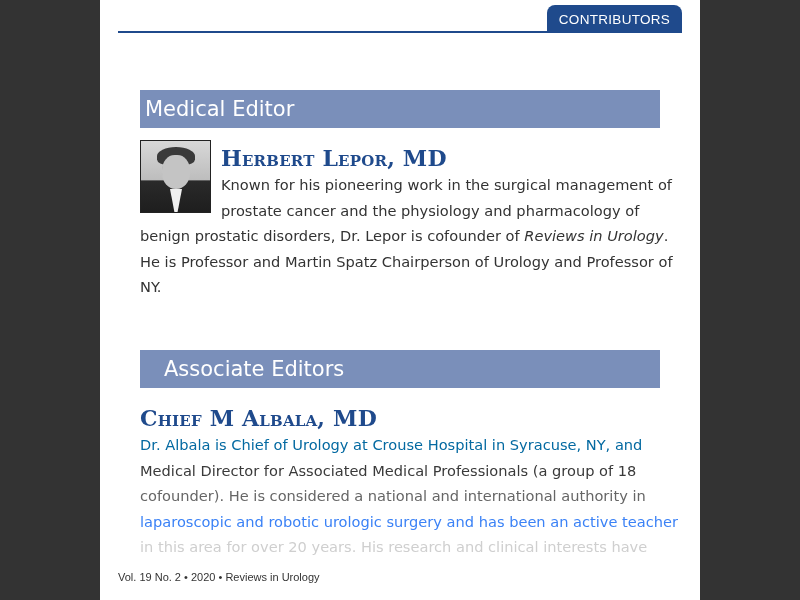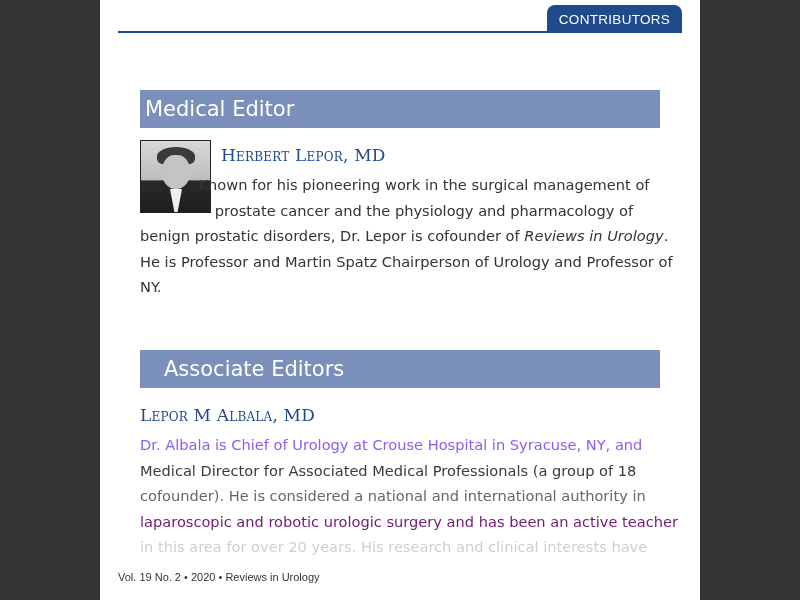--- a/index.html
+++ b/index.html
@@ -58,34 +58,34 @@
   }
   .photo .collar {
     position: absolute; left: 29px; top: 48px; width: 12px; height: 25px;
     background: #f0f0f0;
     clip-path: polygon(0 0, 100% 0, 60% 100%, 40% 100%);
   }
   .name {
     position: absolute;
     color: #1f4a8c;
     font-family: "DejaVu Serif", serif;
-    font-weight: normal;
-    font-size: 17px;
+    font-weight: bold;
+    font-size: 22px;
     font-variant: small-caps;
     letter-spacing: 0.2px;
   }
   .body-text {
     position: absolute; left: 40px; width: 525px;
     font-family: "DejaVu Sans", sans-serif;
     font-size: 14.6px;
     line-height: 25.5px;
     color: #333;
   }
   .body-text .line { display: block; white-space: nowrap; }
-  .indent { padding-left: 43px; text-align: center; }
+  .indent { padding-left: 81px; }
   .footer {
     position: absolute; left: 18px; top: 571px;
     font-family: "Liberation Sans", sans-serif;
     font-size: 11px; color: #333;
   }
 </style>
 </head>
 <body>
 
 <div class="page">
@@ -105,24 +105,24 @@
   <div class="body-text" style="top:172px;">
     <span class="line indent">Known for his pioneering work in the surgical management of</span>
     <span class="line indent">prostate cancer and the physiology and pharmacology of</span>
     <span class="line"><span>benign prostatic disorders, Dr. Lepor is cofounder of </span><em>Reviews in Urology</em><span>.</span></span>
     <span class="line">He is Professor and Martin Spatz Chairperson of Urology and Professor of</span>
     <span class="line">NY.</span>
   </div>
 
   <div class="section-bar" style="top:350px;padding-left:24px;">Associate Editors</div>
 
-  <div class="name" style="left:40px; top:405px;">Lepor M Albala, MD</div>
+  <div class="name" style="left:40px; top:405px;">Chief M Albala, MD</div>
 
   <div class="body-text" style="top:432px;">
-    <span class="line" style="color:#8b5cf6;">Dr. Albala is Chief of Urology at Crouse Hospital in Syracuse, NY, and</span>
+    <span class="line" style="color:#0369a1;">Dr. Albala is Chief of Urology at Crouse Hospital in Syracuse, NY, and</span>
     <span class="line" style="color:#3a3a3a;">Medical Director for Associated Medical Professionals (a group of 18</span>
     <span class="line" style="color:#666;">cofounder). He is considered a national and international authority in</span>
-    <span class="line" style="color:#701a75;">laparoscopic and robotic urologic surgery and has been an active teacher</span>
+    <span class="line" style="color:#3b82f6;">laparoscopic and robotic urologic surgery and has been an active teacher</span>
     <span class="line" style="color:#cfcfcf;">in this area for over 20 years. His research and clinical interests have</span>
   </div>
 
   <div class="footer">Vol. 19 No. 2 • 2020 • Reviews in Urology</div>
 </div>
 
 </body></html>

